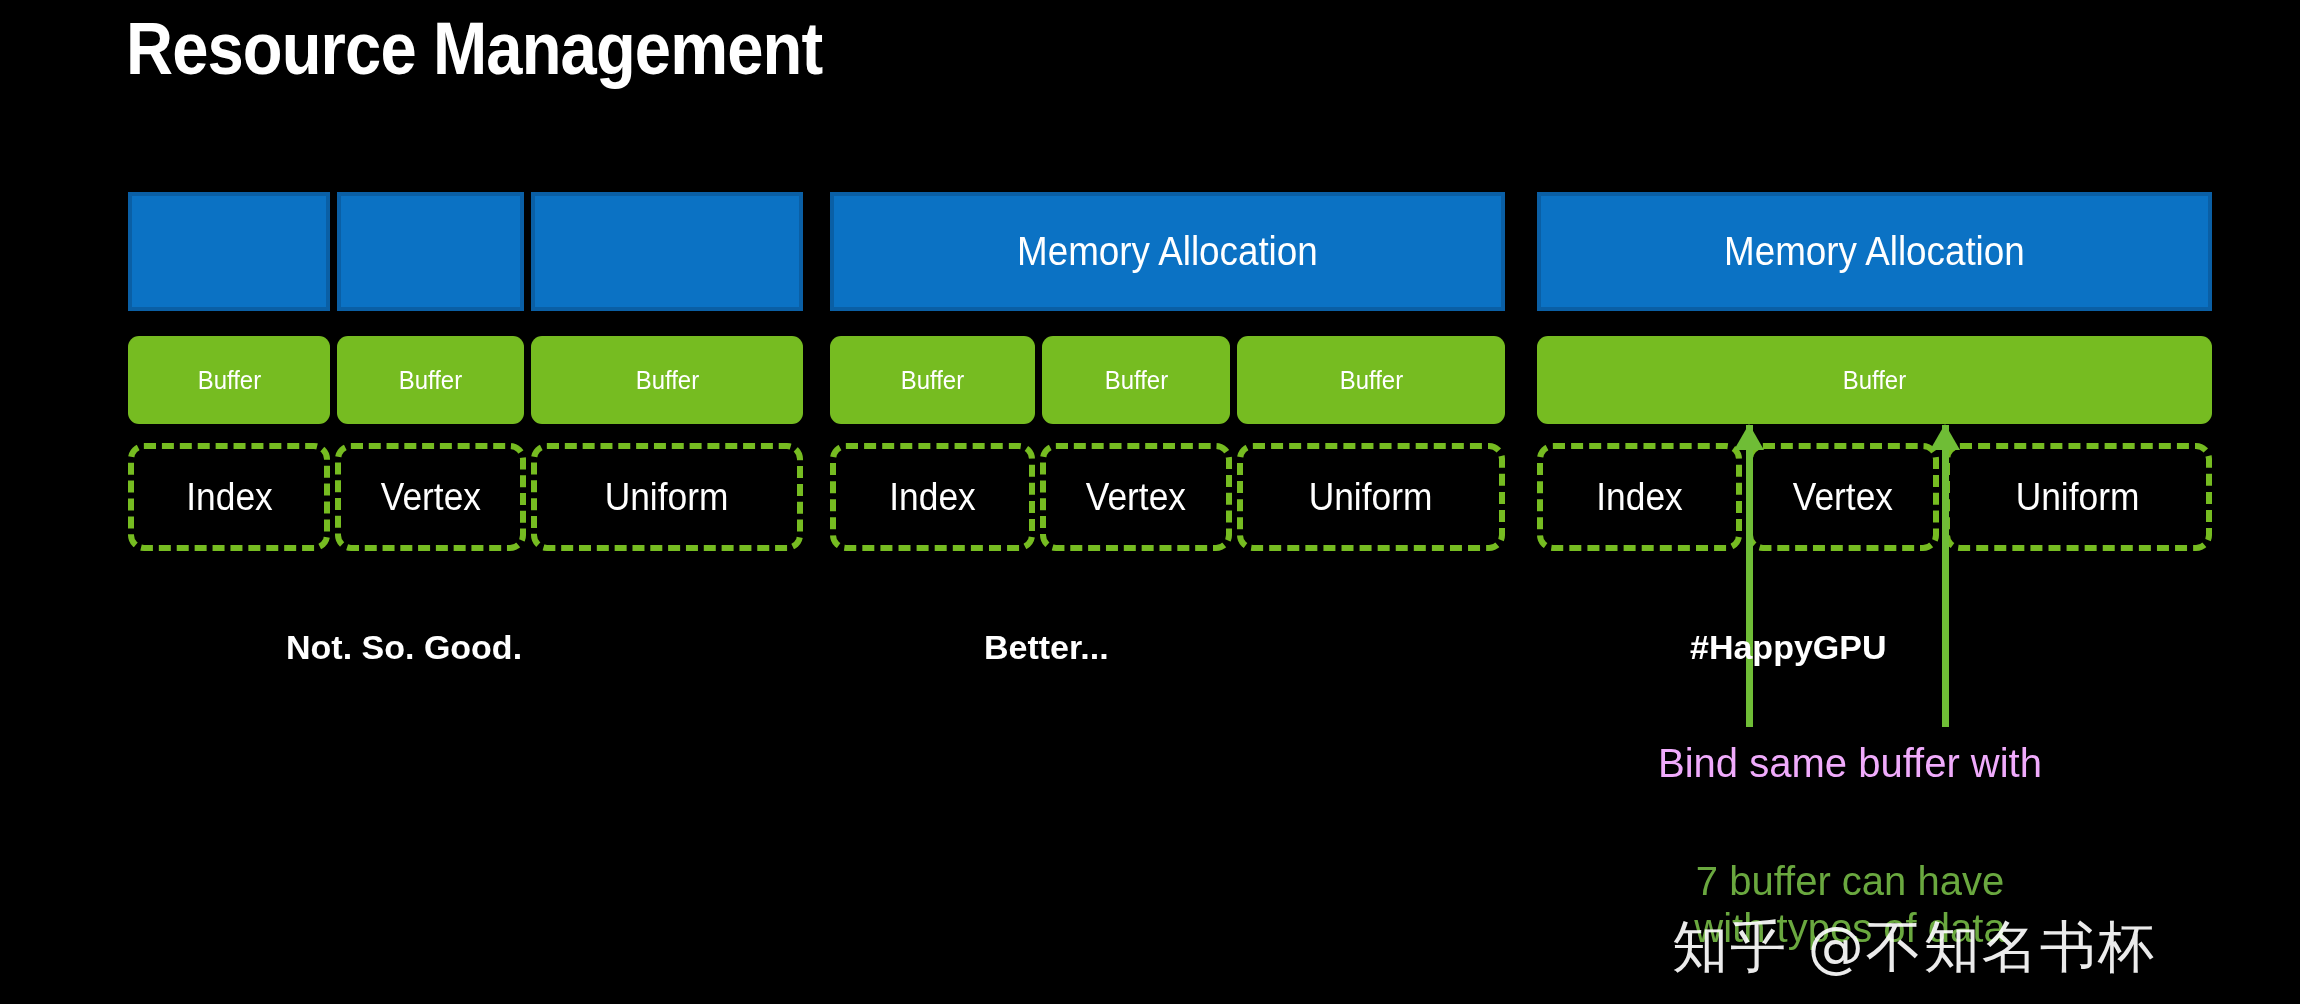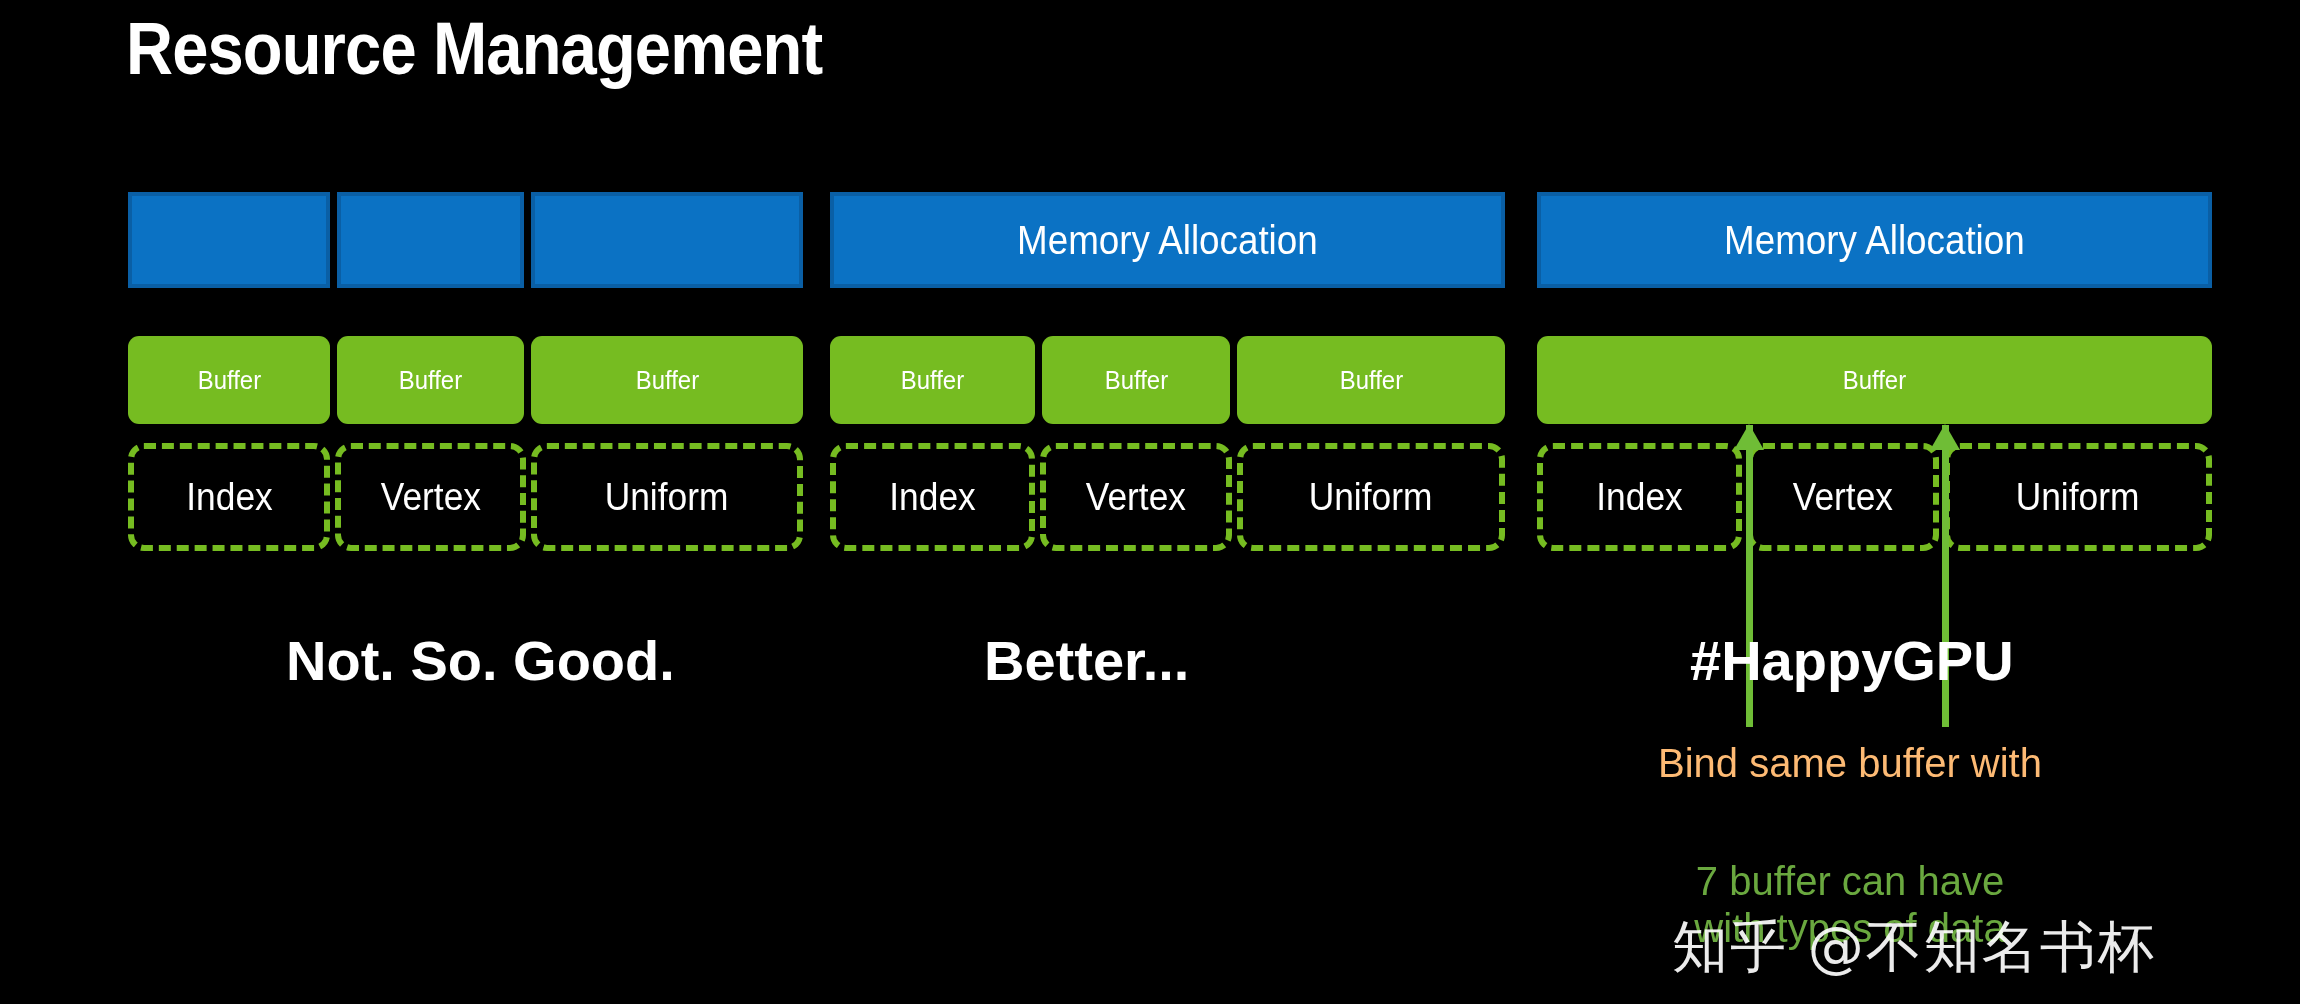--- a/index.html
+++ b/index.html
@@ -33,21 +33,21 @@
     color: #ffffff;
     letter-spacing: -1px;
     font-family: "Liberation Sans Narrow", "Liberation Sans", sans-serif;
     transform: scaleX(0.88);
     transform-origin: left center;
     white-space: nowrap;
     line-height: 1.1;
   }
 
   
-  .row-alloc { position: absolute; top: 192px; height: 96px; }
+  .row-alloc { position: absolute; top: 192px; height: 119px; }
   .row-buffer { position: absolute; top: 336px; height: 88px; }
   .row-usage  { position: absolute; top: 443px; height: 108px; }
 
   .alloc-box {
     position: absolute;
     top: 0;
     height: 100%;
     box-sizing: border-box;
     background: #0b72c4;
     border: 4px solid #0a5fa5;
@@ -111,28 +111,28 @@
     border-left: 15px solid transparent;
     border-right: 15px solid transparent;
     border-bottom: 26px solid #6fbd36;
   }
 
   
   .caption {
     position: absolute;
     color: #ffffff;
     font-weight: bold;
-    font-size: 56px;
+    font-size: 34px;
     white-space: nowrap;
     font-family: "Liberation Sans", sans-serif;
   }
 
   .note {
     position: absolute;
-    color: #fdba74;
+    color: #f0abfc;
     font-size: 40px;
     text-align: center;
     line-height: 1.18;
     font-family: "Liberation Sans", sans-serif;
   }
   .note.dim { color: #6aa83f; }
 
   
   .watermark {
     position: absolute;

